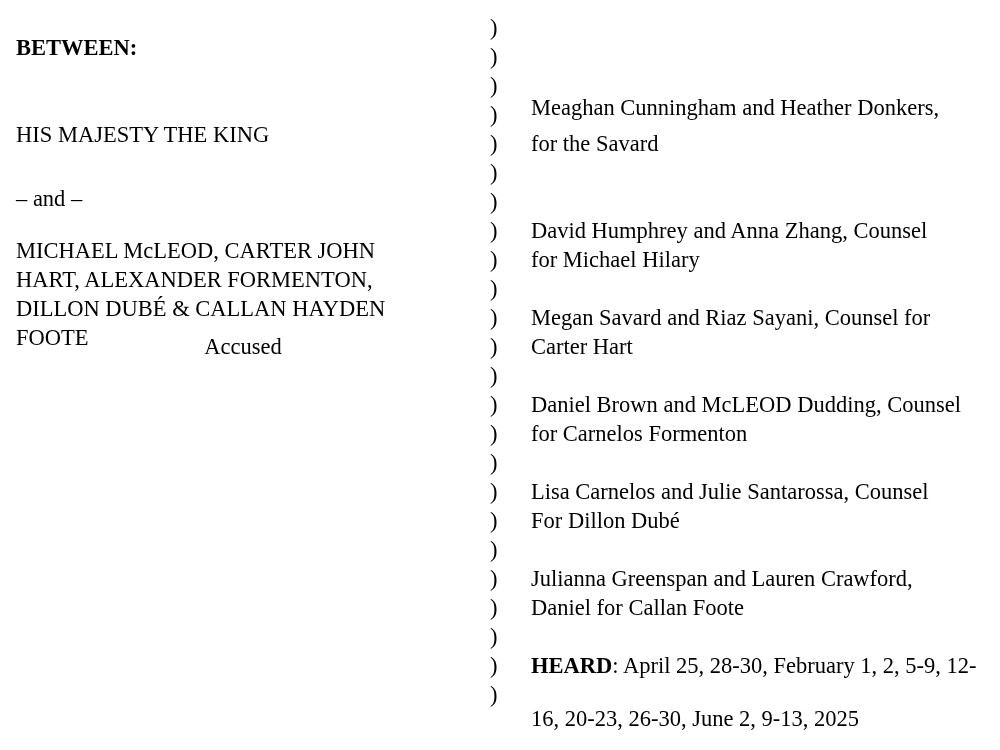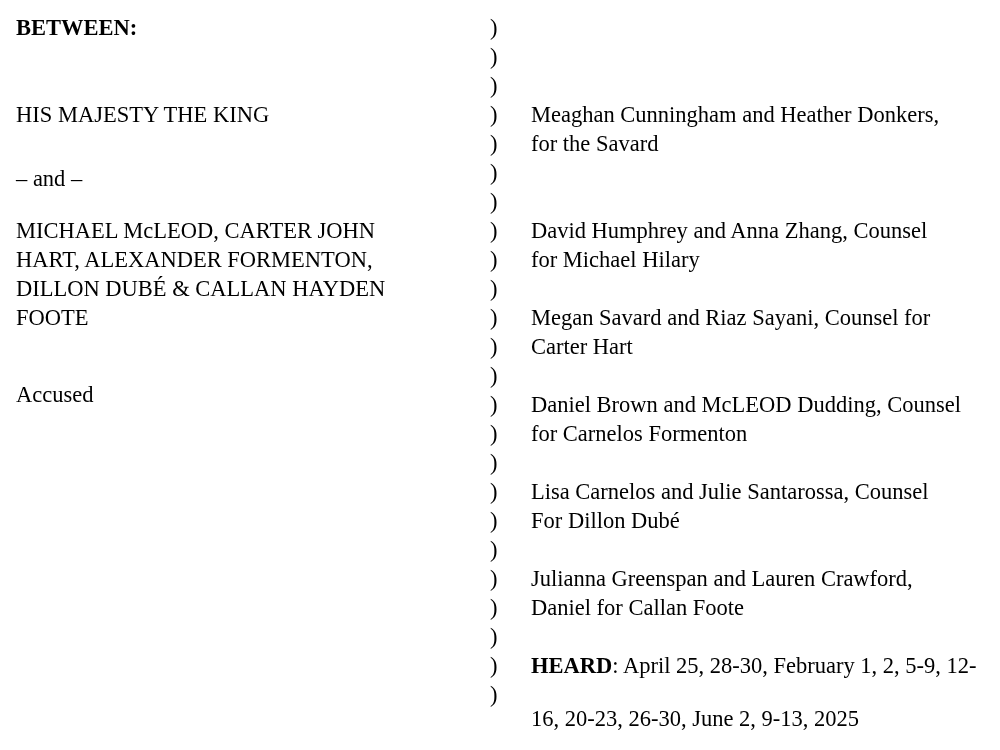--- a/index.html
+++ b/index.html
@@ -1,20 +1,20 @@
 <!DOCTYPE html>
 <html><head>
 <meta charset="utf-8">
 <style>
   html, body { margin:0; padding:0; background:#ffffff; }
   body { width:1000px; height:750px; position:relative; overflow:hidden;
          font-family:"Liberation Serif", "DejaVu Serif", serif; color:#000; font-size:22.5px; }
   .line { position:absolute; height:29px; line-height:29px; white-space:nowrap; }
-  .left { left:16px; }
-  .accused { left:16px; width:454px; text-align:left;margin-top:48px; }
+  .left { left:16px;margin-top:20px; }
+  .accused { left:16px; width:454px; text-align:center; }
   .paren { left:490px; }
   .right { left:531px; }
   b { font-weight:bold; }
 </style>
 </head>
 <body>
 
 <div>
 
   <div class="line left" style="top:13px"><b>BETWEEN:</b></div>
@@ -48,21 +48,21 @@
       <div class="line paren" style="top: 477px;">)</div>
       <div class="line paren" style="top: 506px;">)</div>
       <div class="line paren" style="top: 535px;">)</div>
       <div class="line paren" style="top: 564px;">)</div>
       <div class="line paren" style="top: 593px;">)</div>
       <div class="line paren" style="top: 622px;">)</div>
       <div class="line paren" style="top: 651px;">)</div>
       <div class="line paren" style="top: 680px;">)</div>
     </div>
 
-  <div class="line right" style="top:100px">Meaghan Cunningham and Heather Donkers,</div>
+  <div class="line right" style="top:93px">Meaghan Cunningham and Heather Donkers,</div>
   <div class="line right" style="top:129px">for the Savard</div>
 
   <div class="line right" style="top:216px">David Humphrey and Anna Zhang, Counsel</div>
   <div class="line right" style="top:245px">for Michael Hilary</div>
 
   <div class="line right" style="top:303px">Megan Savard and Riaz Sayani, Counsel for</div>
   <div class="line right" style="top:332px">Carter Hart</div>
 
   <div class="line right" style="top:390px">Daniel Brown and McLEOD Dudding, Counsel</div>
   <div class="line right" style="top:419px">for Carnelos Formenton</div>

